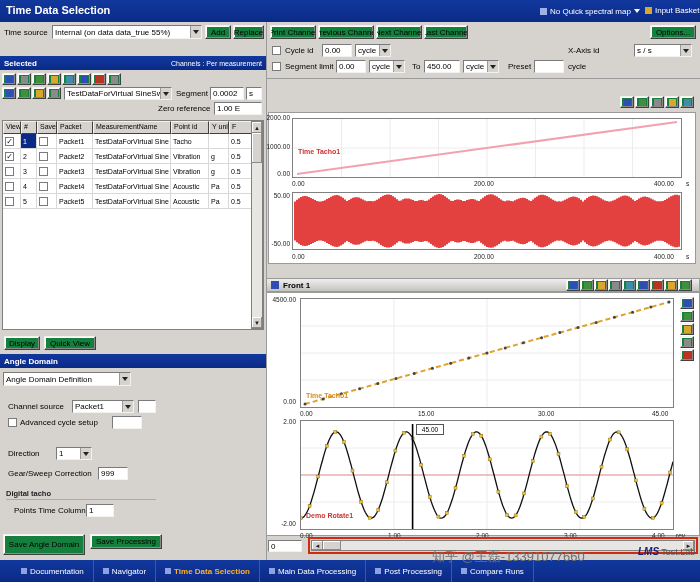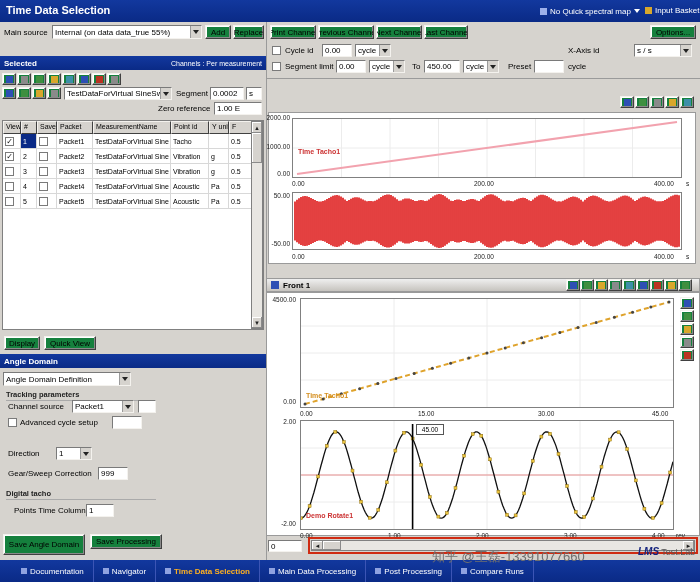--- a/index.html
+++ b/index.html
@@ -53,21 +53,21 @@
       <i style="width:7px;height:7px;background:#9db0ea;display:inline-block;"></i>
       <span>No Quick spectral map</span>
       <i style="border:3px solid transparent;border-top:4px solid #fff;margin-top:3px;"></i>
     </span>
     <span class="abs" style="left:645px;top:6px;font-size:8px;display:flex;align-items:center;gap:3px;">
       <i style="width:7px;height:7px;background:#d8a72c;display:inline-block;"></i>
       <span>Input Basket</span>
     </span>
   </div>
 
-  <span class="abs lbl" style="left:4px;top:28px;">Main source</span>
+  <span class="abs lbl" style="left:4px;top:28px;">Time source</span>
   <div class="abs combo" style="left:52px;top:25px;width:150px;height:14px;">
     <span class="val">Internal (on data data_true 55%)</span>
     <span class="arr"></span>
   </div>
   <div class="abs b3" style="left:205px;top:25px;width:26px;height:14px;">Add</div>
   <div class="abs b3" style="left:233px;top:25px;width:31px;height:14px;">Replace</div>
 
   <div class="abs b3" style="left:270px;top:25px;width:46px;height:14px;">Print Channel</div>
   <div class="abs b3" style="left:318px;top:25px;width:56px;height:14px;">Previous Channel</div>
   <div class="abs b3" style="left:376px;top:25px;width:46px;height:14px;">Next Channel</div>
@@ -660,21 +660,20 @@
 
   <div class="abs navy hdrbar" style="left:0;top:354px;width:266px;height:14px;">
     <span>Angle Domain</span>
   </div>
 
   <div class="abs combo" style="left:3px;top:372px;width:128px;height:14px;">
     <span class="val">Angle Domain Definition</span>
     <span class="arr"></span>
   </div>
 
-  <span class="abs grp" style="left:6px;top:390px;width:150px;">Tracking parameters</span>
 
   <span class="abs lbl" style="left:8px;top:402px;">Channel source</span>
   <div class="abs combo" style="left:72px;top:400px;width:62px;height:13px;">
     <span class="val">Packet1</span>
     <span class="arr"></span>
   </div>
   <div class="abs in3" style="left:138px;top:400px;width:18px;height:13px;"></div>
 
   <span class="abs cb" style="left:8px;top:418px;"></span>
   <span class="abs lbl" style="left:20px;top:418px;">Advanced cycle setup</span>

